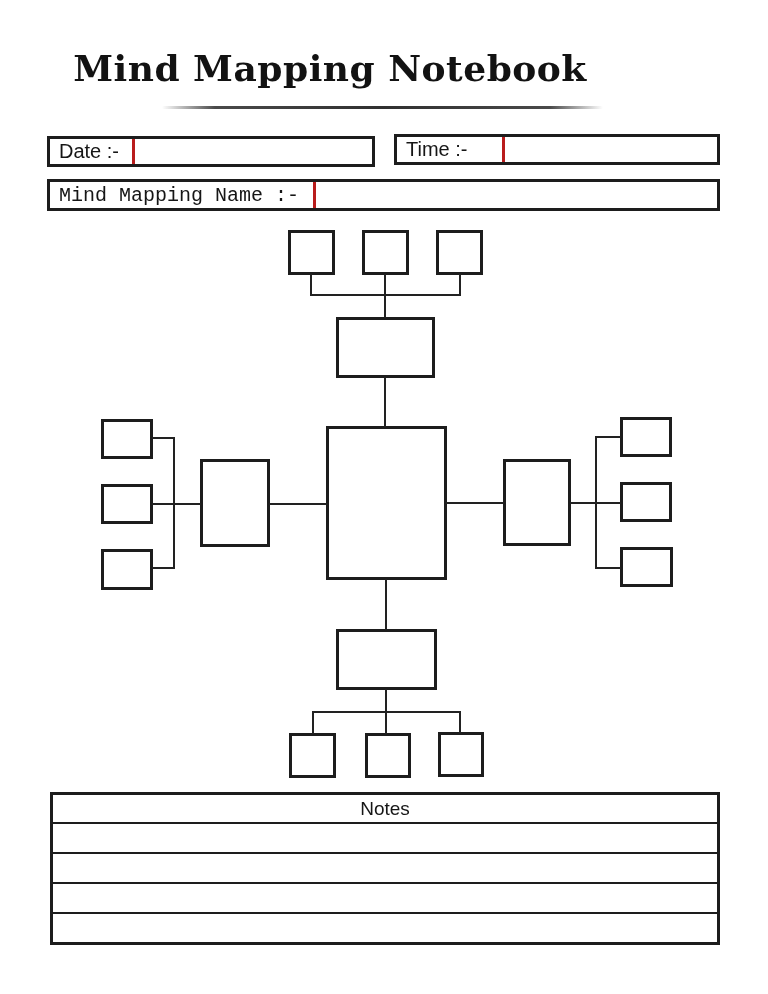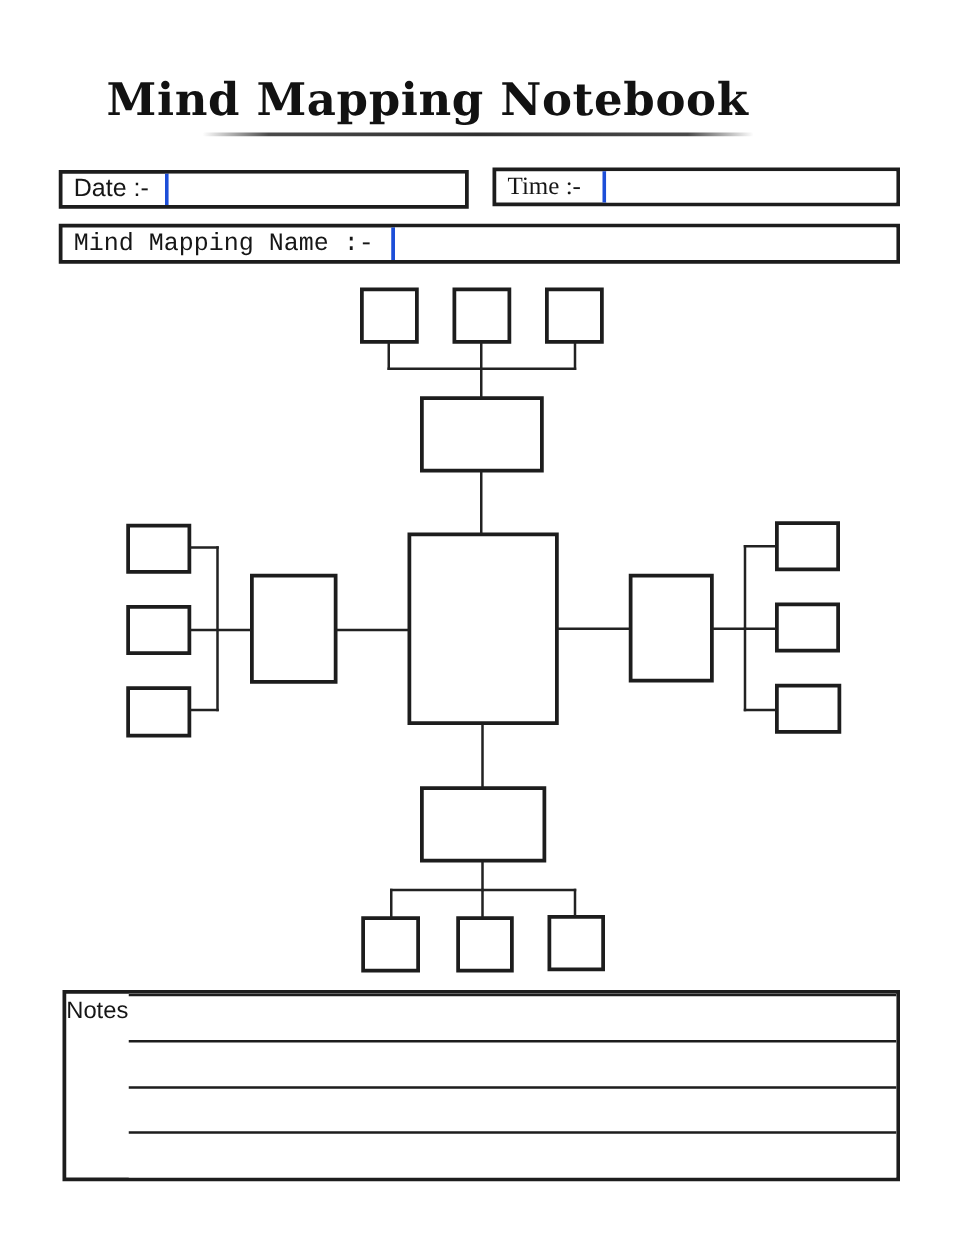--- a/index.html
+++ b/index.html
@@ -7,21 +7,21 @@
     position:relative;
     width:768px;height:994px;
     background:#ffffff;
     font-family:"Liberation Sans", sans-serif;
     color:#1b1b1b;
     overflow:hidden;
   }
   
   .page-title{
     position:absolute;left:0;top:47px;width:660px;
-    margin:12px;text-align:center;
+    margin:0;text-align:center;
     font-family:"DejaVu Serif", serif;
     font-weight:700;font-size:36px;letter-spacing:0.5px;
     color:#121212;
   }
   .title-rule{
     position:absolute;left:162px;top:106px;width:441px;height:3px;
     background:linear-gradient(to right, rgba(60,60,60,0), #4a4a4a 12%, #303030 50%, #4a4a4a 88%, rgba(60,60,60,0));
     border-radius:2px;
   }
   
@@ -29,45 +29,45 @@
     position:absolute;
     border:3px solid #1d1d1d;
     background:#ffffff;
     display:flex;align-items:stretch;
     box-sizing:border-box;
   }
   .field-label{
     display:flex;align-items:center;
     padding-left:9px;padding-right:4px;
     font-size:20px;color:#161616;
-    border-right:3px solid #1d4ed8;
+    border-right:3px solid #b91c1c;
     white-space:nowrap;
     box-sizing:border-box;
   }
   .field-blank{flex:1;background:#ffffff;}
   .date-field{left:47px;top:136px;width:328px;height:31px;}
   .date-field .field-label{width:85px;}
   .time-field{left:394px;top:134px;width:326px;height:31px;}
-  .time-field .field-label{width:88px;font-family:Liberation Serif, serif;}
+  .time-field .field-label{width:108px;}
   .name-field{left:47px;top:179px;width:673px;height:32px;}
   .name-field .field-label{width:266px;font-family:Liberation Mono, monospace;}
   
   .node{
     position:absolute;
     border:3px solid #1d1d1d;
     background:#ffffff;
     box-sizing:border-box;
   }
   .line{position:absolute;background:#222222;}
   
   .notes{
     position:absolute;left:50px;top:792px;width:670px;height:153px;
     border:3px solid #1d1d1d;background:#ffffff;
     box-sizing:border-box;
-    display:flex;flex-direction:row;
+    display:flex;flex-direction:column;
   }
   .notes-header{
     height:27px;flex:0 0 27px;
     display:flex;align-items:center;justify-content:center;
     font-size:19px;color:#161616;
   }
   .notes-row{
     flex:1 1 auto;
     border-top:2px solid #1d1d1d;
     background:#ffffff;

